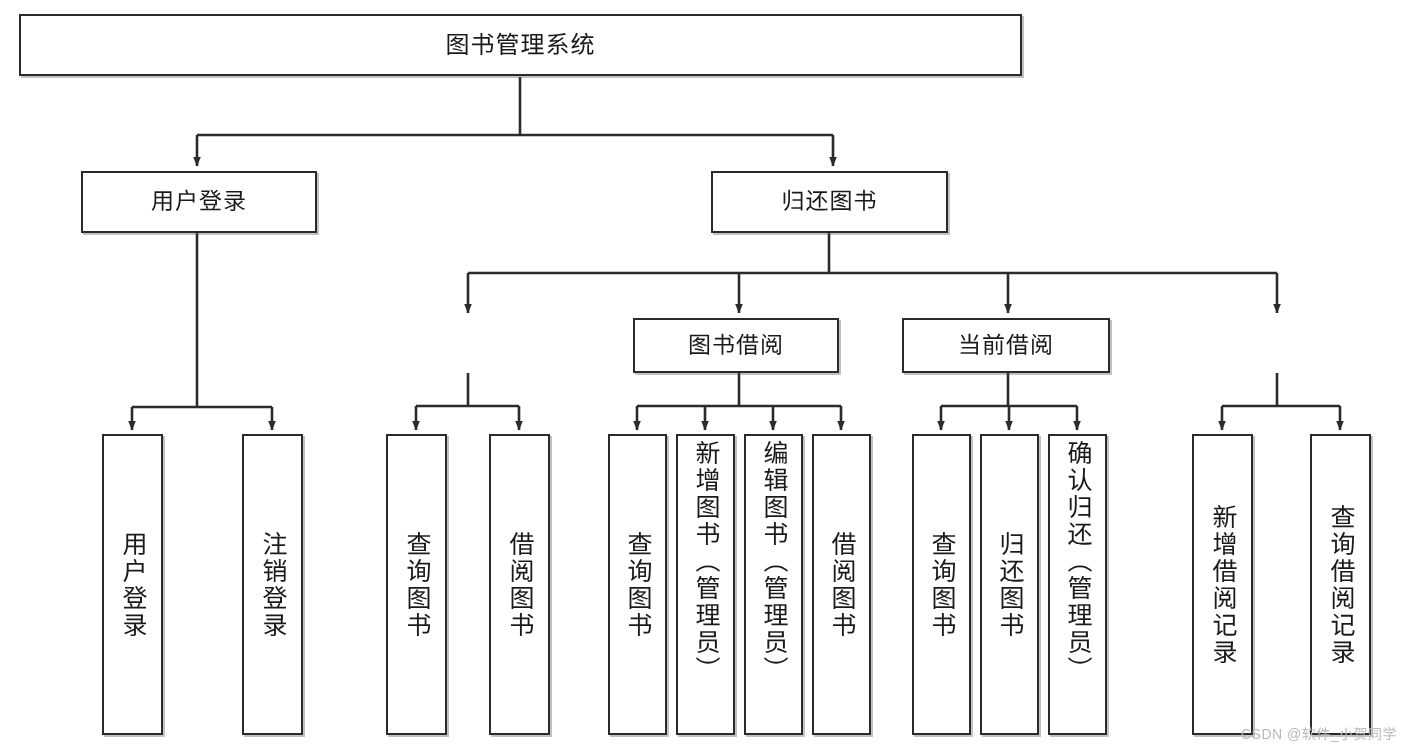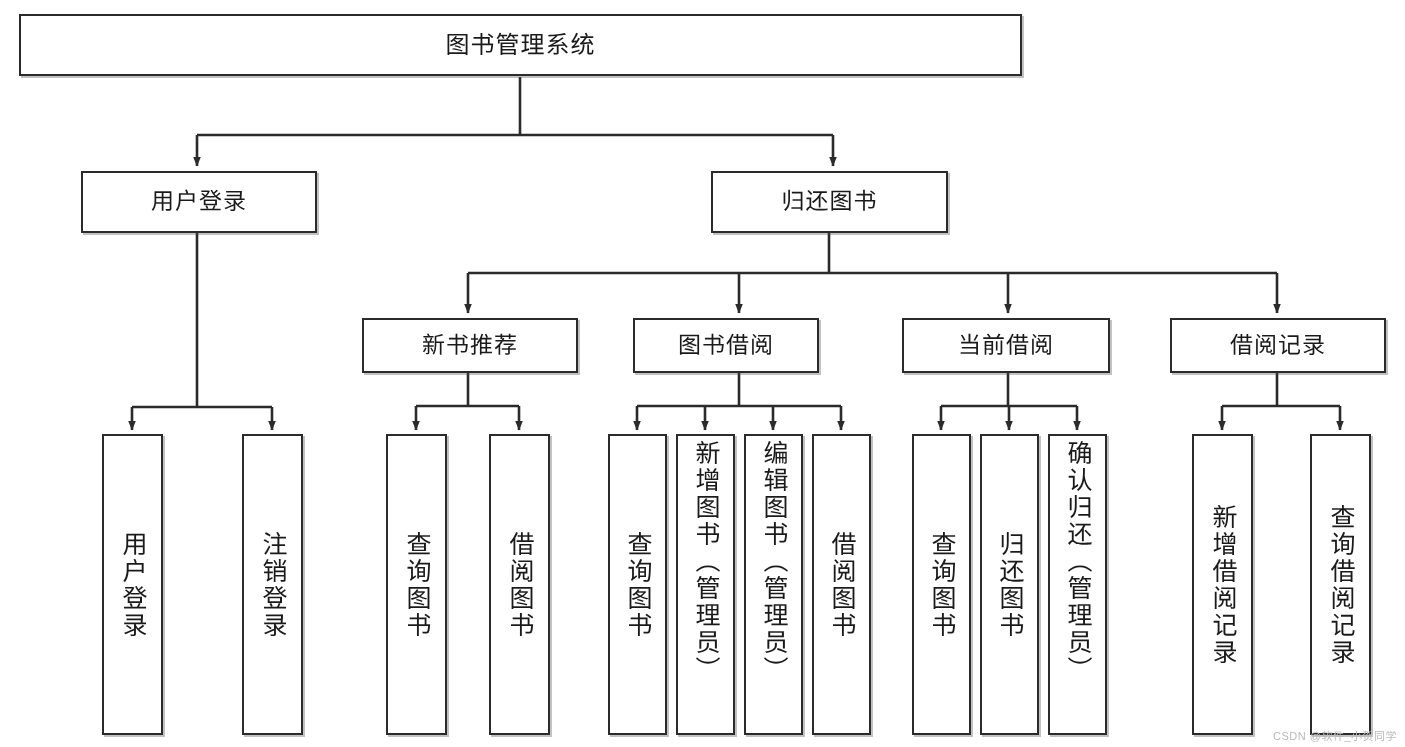--- a/index.html
+++ b/index.html
@@ -61,21 +61,21 @@
     display: block;
   }
   .node.vert.centered {
     align-items: center;
     padding-top: 0;
   }
   .watermark {
     position: absolute;
     right: 8px;
     bottom: 4px;
-    font-size: 11px;
+    font-size: 14px;
     color: #b9b9b9;
     white-space: nowrap;
     letter-spacing: 0.5px;
   }
 </style>
 </head>
 <body>
 
 <div id="canvas">
 
@@ -134,35 +134,29 @@
   </div>
 
   <div class="node horiz" style="left:81px; top:171px; width:236px; height:62px;">
     <span>用户登录</span>
   </div>
 
   <div class="node horiz" style="left:711px; top:171px; width:237px; height:62px;">
     <span>归还图书</span>
   </div>
 
-  <div class="node horiz" style="left:362px; top:318px; width:216px; height:55px;">
-    <span>新书推荐</span>
-  </div>
-
-  <div class="node horiz" style="left:633px; top:318px; width:186px; height:55px;">
+
+  <div class="node horiz" style="left:633px; top:318px; width:206px; height:55px;">
     <span>图书借阅</span>
   </div>
 
   <div class="node horiz" style="left:902px; top:318px; width:208px; height:55px;">
     <span>当前借阅</span>
   </div>
 
-  <div class="node horiz" style="left:1170px; top:318px; width:216px; height:55px;">
-    <span>借阅记录</span>
-  </div>
 
   <div class="node vert centered" style="left:102px; top:434px; width:61px; height:301px;">
     <span class="vtext">用户登录</span>
   </div>
 
   <div class="node vert centered" style="left:242px; top:434px; width:61px; height:301px;">
     <span class="vtext">注销登录</span>
   </div>
 
   <div class="node vert centered" style="left:386px; top:434px; width:61px; height:301px;">

